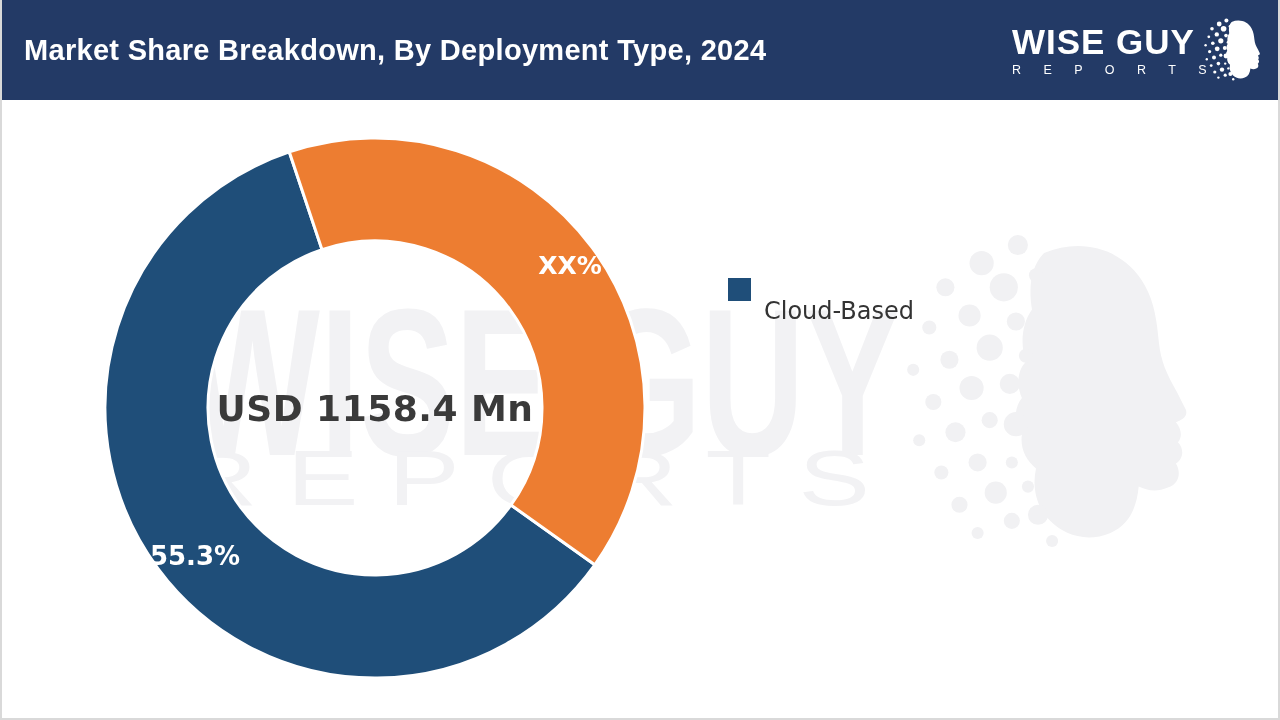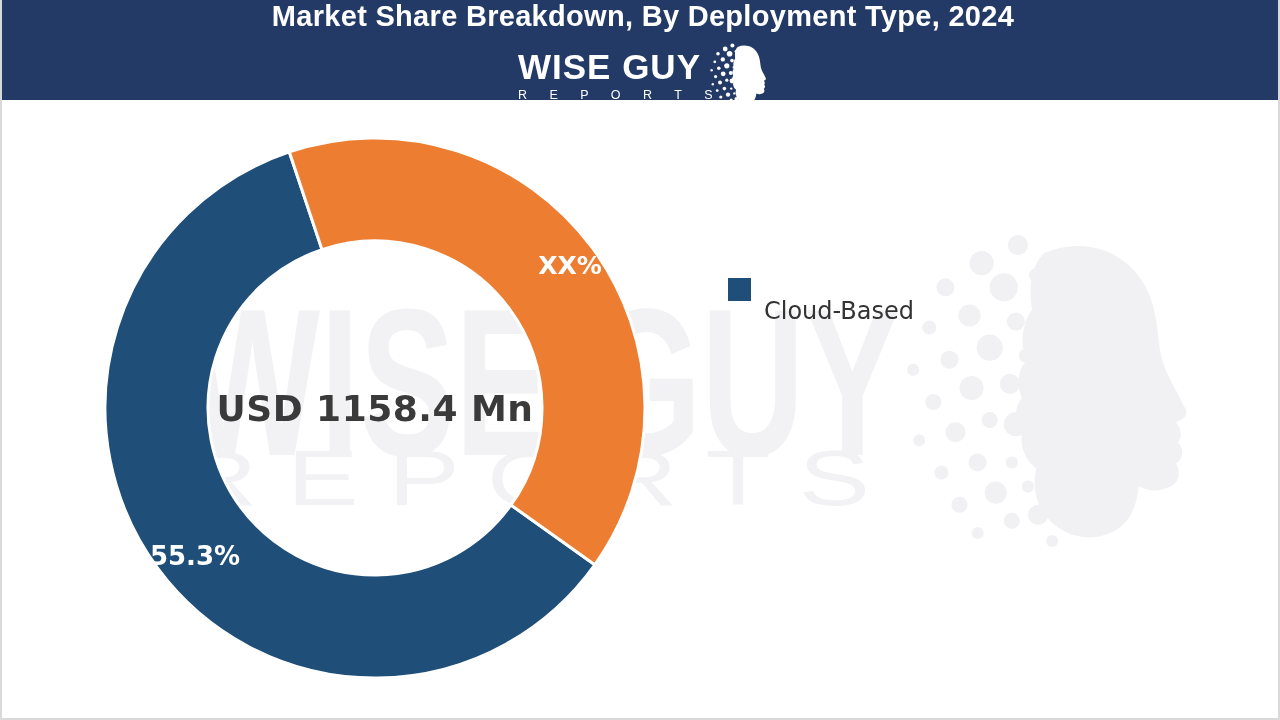--- a/index.html
+++ b/index.html
@@ -89,21 +89,21 @@
         <circle cx="126" cy="296" r="8"></circle>
         <circle cx="92" cy="308" r="6"></circle>
       <circle cx="152" cy="290" r="10"></circle>
         <circle cx="166" cy="316" r="6"></circle>
     </g>
   </defs>
 </svg>
 
 <div class="page">
 
-  <div class="hdr" style="background-color: rgb(35, 58, 102); flex-direction: column;">
+  <div class="hdr" style="background-color: rgb(35, 58, 102);">
     <div class="hdr-title">Market Share Breakdown, By Deployment Type, 2024</div>
     <div class="logo">
       <div class="logo-text">
         <div class="logo-word">WISE GUY</div>
         <div class="logo-sub">R E P O R T S</div>
       </div>
       <svg class="logo-face" viewBox="0 0 310 340">
           <use href="#face-shape"></use>
         </svg>
     </div>

